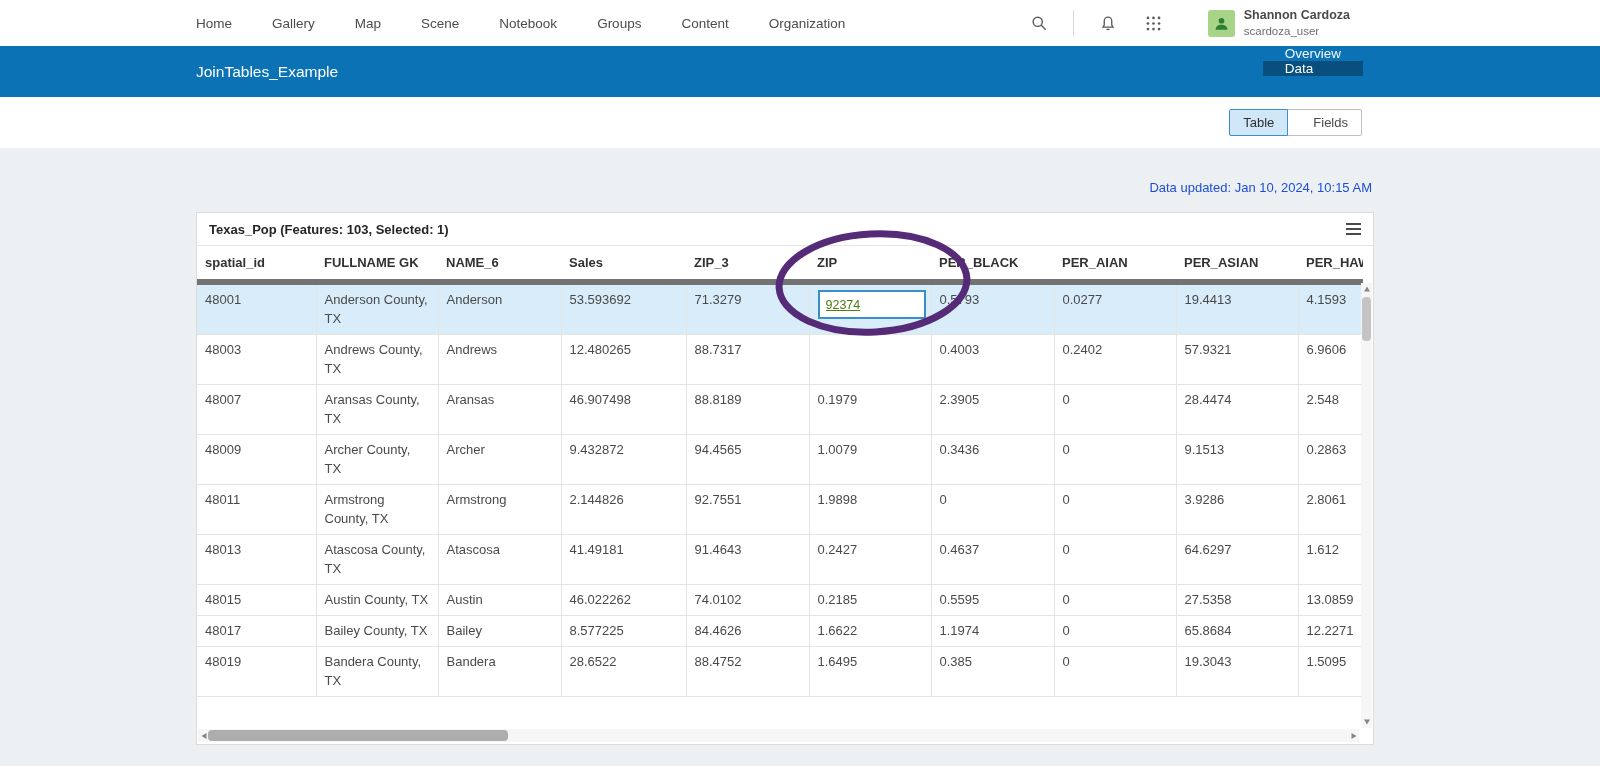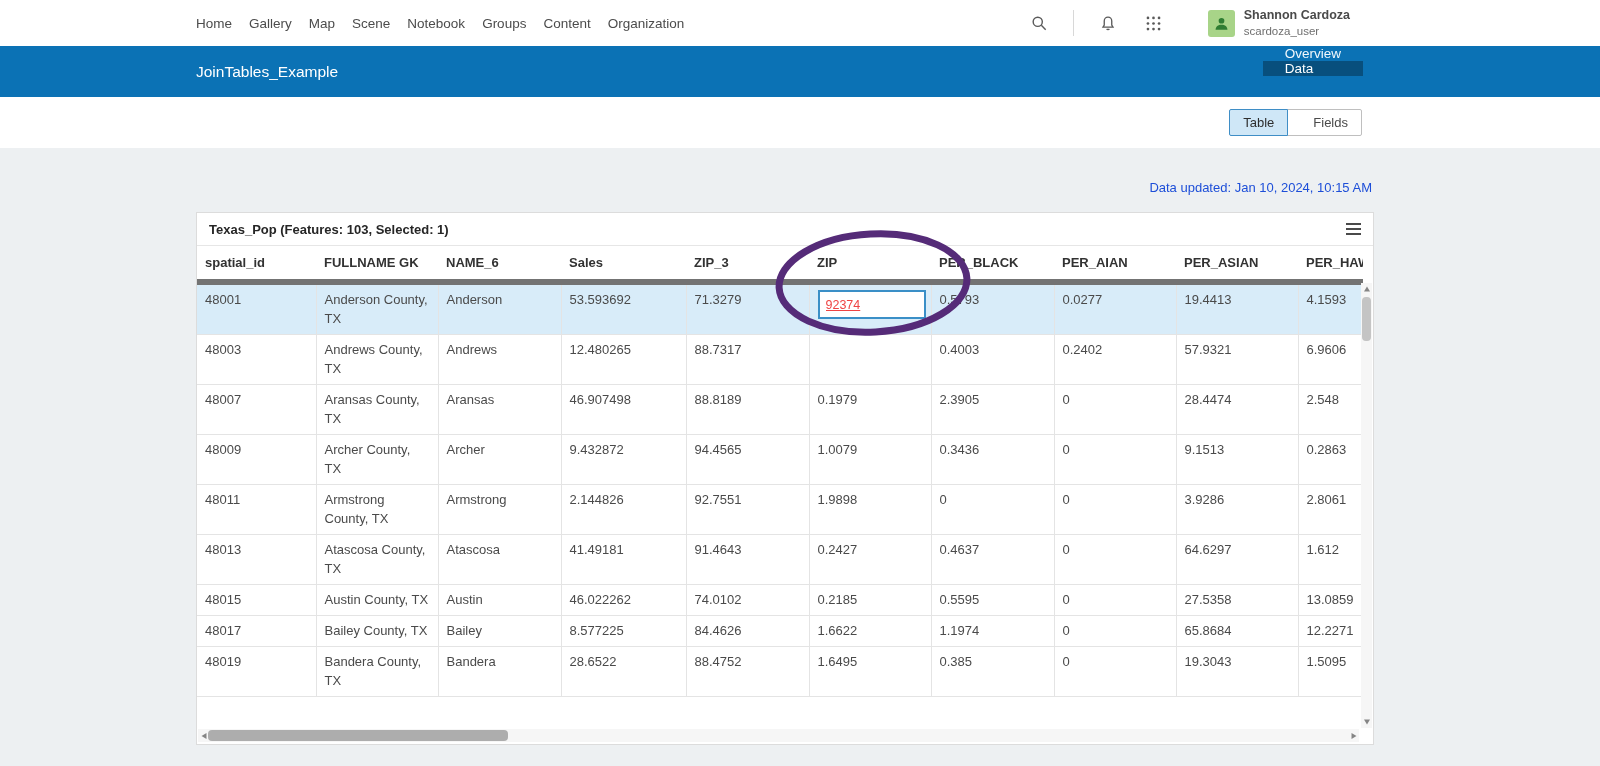--- a/index.html
+++ b/index.html
@@ -2,21 +2,21 @@
 <html style="--header-blue: #0b72b5; --active-tab-bg: #084f7d; --selected-row-bg: #d8ecf9; --toggle-active-bg: #cfe7f7; --toggle-active-border: #3f8ec6; --zip-input-border: #3a8fc7; --annotation-purple: #552b78;"><head>
 <meta charset="utf-8">
 <style>
   * { margin:0; padding:0; box-sizing:border-box; }
   html,body { width:1600px; height:766px; overflow:hidden; background:#fff;
     font-family:"Liberation Sans", sans-serif; }
   .page { position:relative; width:1600px; height:766px; }
 
   
   .topnav { position:absolute; top:0; left:0; width:1600px; height:46px; background:#fff; }
-  .nav-items { position:absolute; left:196px; top:0; height:46px; display:flex; align-items:center; gap:17px; }
+  .nav-items { position:absolute; left:196px; top:0; height:46px; display:flex; align-items:center; gap:40px; }
   .nav-item { font-size:13.5px; color:#4c4c4c; text-decoration:none; cursor:pointer; white-space:nowrap; }
   .topnav-right { position:absolute; right:250px; top:0; height:46px; display:flex; align-items:center; gap:22px; }
   .icon-btn { display:flex; align-items:center; justify-content:center; width:24px; height:24px; cursor:pointer; }
   .vdiv { width:1px; height:26px; background:#d8d8d8; }
   .user { display:flex; align-items:center; gap:9px; cursor:pointer;margin-left:20px; }
   .avatar { width:27px; height:27px; border-radius:3px; background:#a8d488; display:flex; align-items:center; justify-content:center; overflow:hidden; }
   .user-names { display:flex; flex-direction:column; line-height:1.25; }
   .user-name { font-size:12.5px; font-weight:bold; color:#4a4a4a; }
   .user-username { font-size:11.5px; color:#6e6e6e; }
 
@@ -61,21 +61,21 @@
   th:nth-child(2), td:nth-child(2) { width:122px; }
   th:nth-child(3), td:nth-child(3) { width:123px; }
   th:nth-child(4), td:nth-child(4) { width:125px; }
   th:nth-child(5), td:nth-child(5) { width:123px; }
   th:nth-child(6), td:nth-child(6) { width:122px; }
   th:nth-child(7), td:nth-child(7) { width:123px; }
   th:nth-child(8), td:nth-child(8) { width:122px; }
   th:nth-child(9), td:nth-child(9) { width:122px; }
   tr.selected td { background:var(--selected-row-bg, #d8ecf9);margin-left:40px; }
   .zip-input { width:108px; height:29px; border:2px solid var(--zip-input-border, #3a8fc7); background:#fff;
-    font-family:inherit; font-size:12.5px; color:#ef4444; padding:11px 6px; outline:none;text-decoration:underline; }
+    font-family:inherit; font-size:12.5px; color:#4d7c0f; padding:11px 6px; outline:none;text-decoration:underline; }
 
   
   .vscroll { position:absolute; top:70px; right:1px; bottom:16px; width:11px; background:#f6f6f6; }
   .vthumb { position:absolute; top:14px; left:1px; width:9px; height:44px; background:#c4c4c4; border-radius:4px; cursor:pointer; }
   .hscroll { position:absolute; left:1px; right:14px; bottom:2px; height:13px; background:#f6f6f6; }
   .hthumb { position:absolute; left:10px; top:1px; width:300px; height:11px; background:#adadad; border-radius:4px; cursor:pointer; }
   .sarrow { position:absolute; width:11px; height:12px; cursor:pointer; }
   .sarrow::after { content:""; position:absolute; left:50%; top:50%; transform:translate(-50%,-50%); border:solid transparent; }
   .sarrow.up { top:0; } .sarrow.up::after { border-width:0 3.5px 5px 3.5px; border-bottom-color:#858585; }
   .sarrow.down { bottom:0; } .sarrow.down::after { border-width:5px 3.5px 0 3.5px; border-top-color:#858585; }

